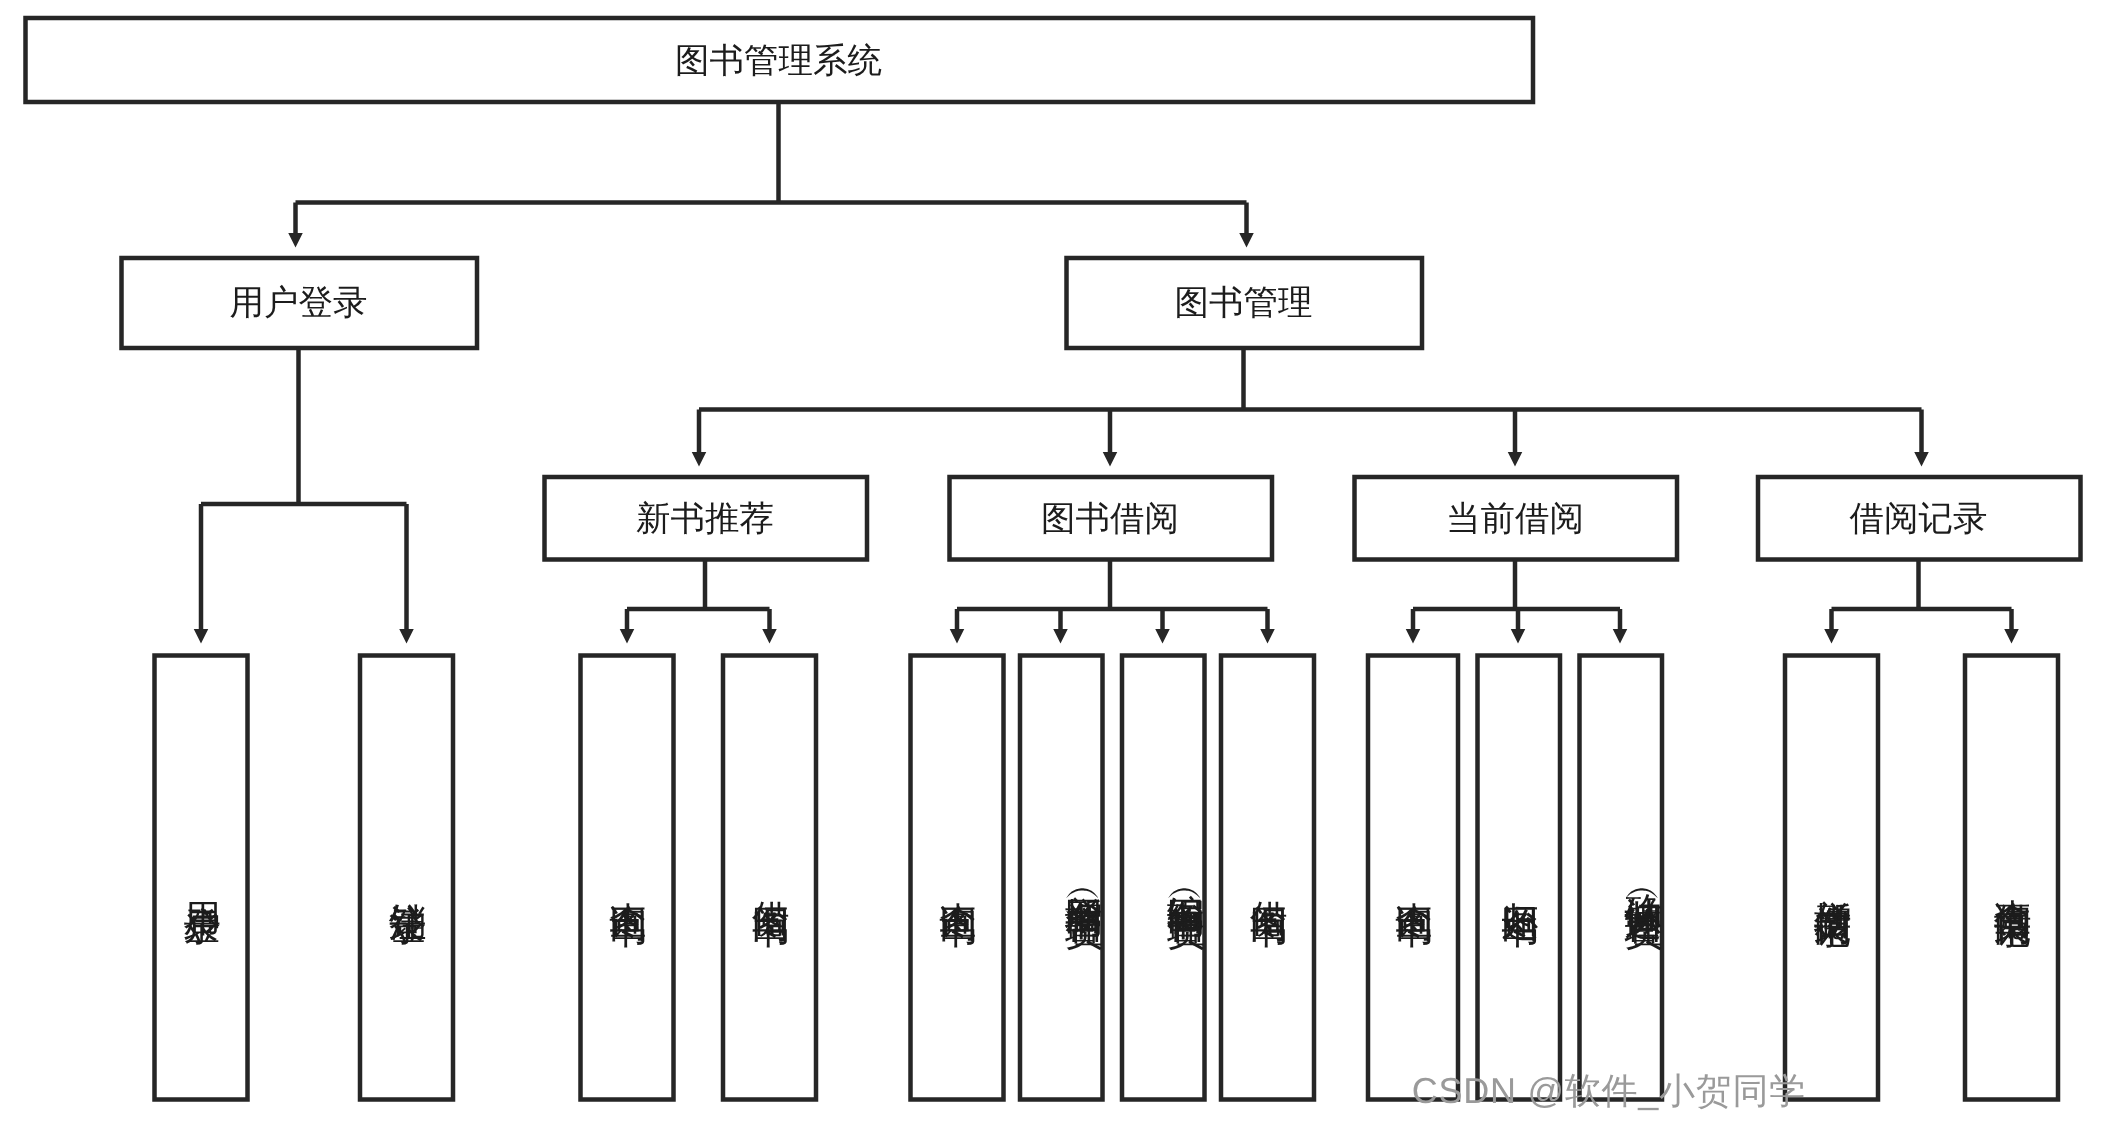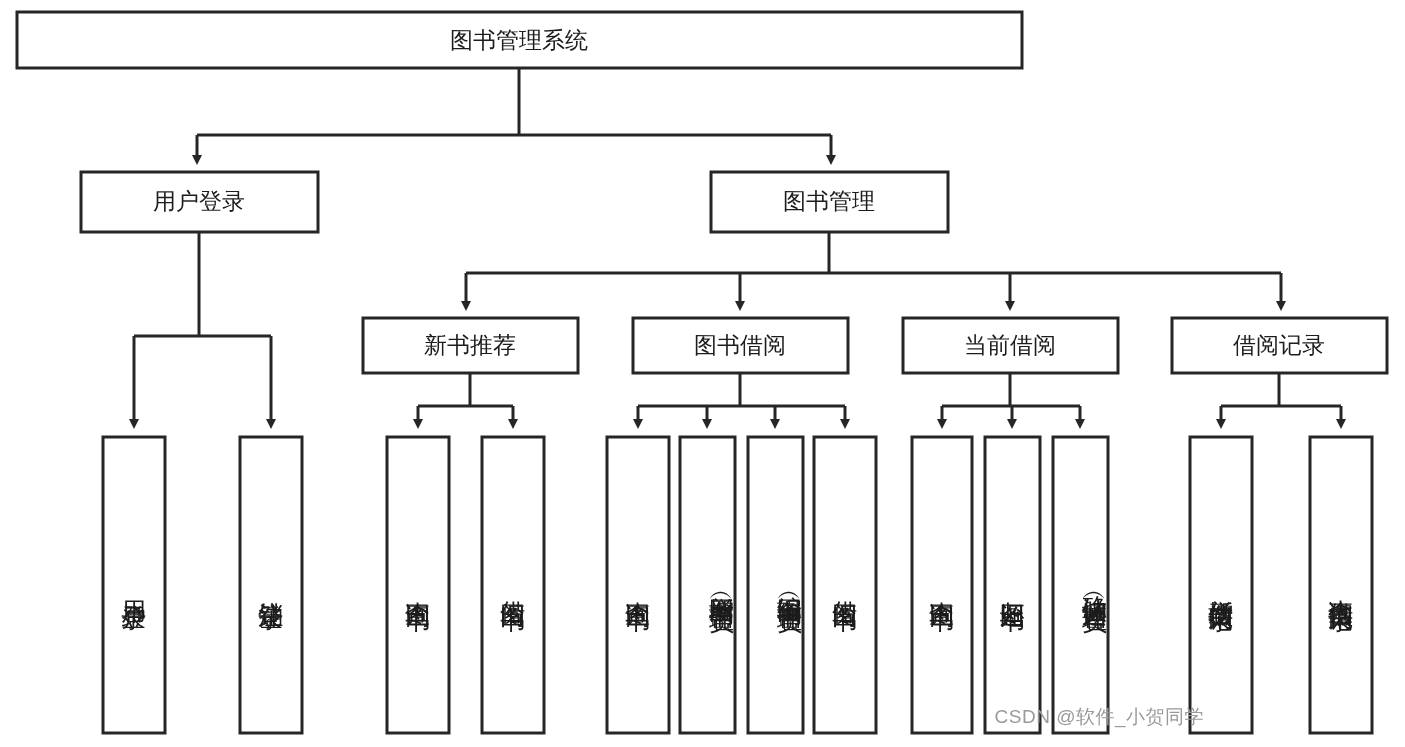--- a/index.html
+++ b/index.html
@@ -62,23 +62,23 @@
     justify-content: center;
     pointer-events: none;
     white-space: nowrap;
   }
   .leaf-label.centered {
     align-items: center;
   }
   .watermark {
     position: absolute;
     right: 8px;
-    bottom: 17px;
-    font-family: "Liberation Sans", "DejaVu Sans", sans-serif;
-    font-size: 19px;
+    bottom: 4px;
+    font-family: "Liberation Sans", "DejaVu Sans", sans-serif;
+    font-size: 24px;
     color: #9a9a9a;
     letter-spacing: 0.5px;
     user-select: none;
     margin-top: 11px;
   }
 </style>
 </head>
 <body>
 
 <div id="diagram-root">

